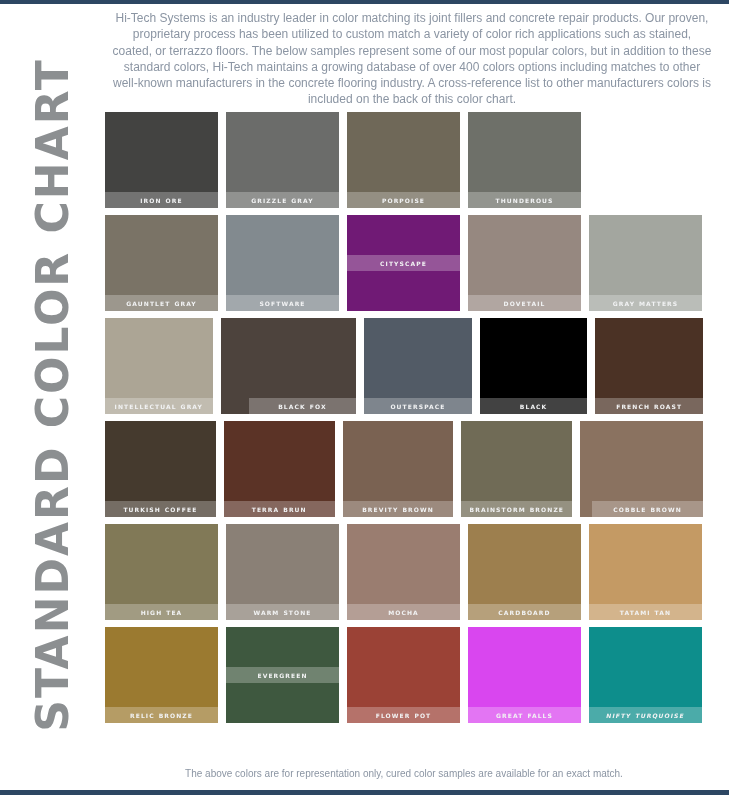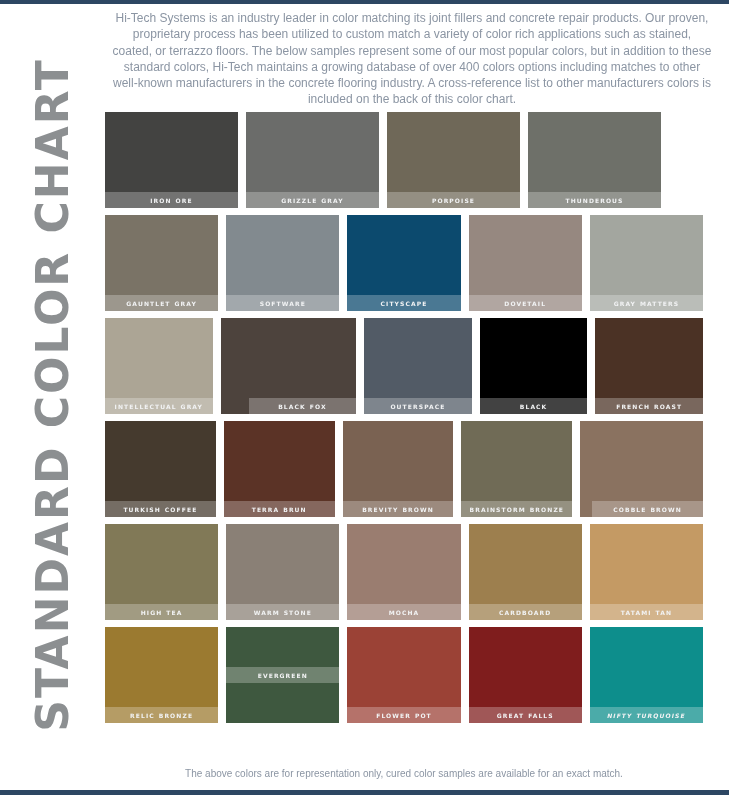--- a/index.html
+++ b/index.html
@@ -70,21 +70,21 @@
     left: 105px;
     top: 112px;
     width: 598px;
   }
   .row {
     display: flex;
     gap: 8px;
     margin-bottom: 7px;
   }
   .swatch {
-    width: 133px;
+    width: 113px;
     height: 96px;
     position: relative;
     overflow: hidden;
     display: flex;
     flex-direction: column;
     justify-content: flex-end;
   }
   .swatch .label {
     height: 16px;
     line-height: 16px;
@@ -138,21 +138,21 @@
           <div class="label">Thunderous</div>
         </div>
       </div>
       <div class="row">
         <div class="swatch" style="background: rgb(122, 115, 102);">
           <div class="label">Gauntlet Gray</div>
         </div>
         <div class="swatch" style="background: rgb(130, 138, 143);">
           <div class="label">Software</div>
         </div>
-        <div class="swatch" style="background: #0c4a6e;">
+        <div class="swatch" style="background: #701a75; justify-content: center;">
           <div class="label">Cityscape</div>
         </div>
         <div class="swatch" style="background: rgb(150, 136, 128);">
           <div class="label">Dovetail</div>
         </div>
         <div class="swatch" style="background: rgb(163, 166, 159);">
           <div class="label">Gray Matters</div>
         </div>
       </div>
       <div class="row">
@@ -209,21 +209,21 @@
       <div class="row">
         <div class="swatch" style="background: rgb(155, 122, 48);">
           <div class="label">Relic Bronze</div>
         </div>
         <div class="swatch" style="background: rgb(62, 88, 63); justify-content: center;">
           <div class="label">Evergreen</div>
         </div>
         <div class="swatch" style="background: rgb(155, 66, 54);">
           <div class="label">Flower Pot</div>
         </div>
-        <div class="swatch" style="background: #7f1d1d;">
+        <div class="swatch" style="background: #d946ef;">
           <div class="label">Great Falls</div>
         </div>
         <div class="swatch" style="background: rgb(13, 142, 140); font-style: italic;">
           <div class="label">Nifty Turquoise</div>
         </div>
       </div>
     </div>
 
   <div class="footnote">The above colors are for representation only, cured color samples are available for an exact match.</div>
 

